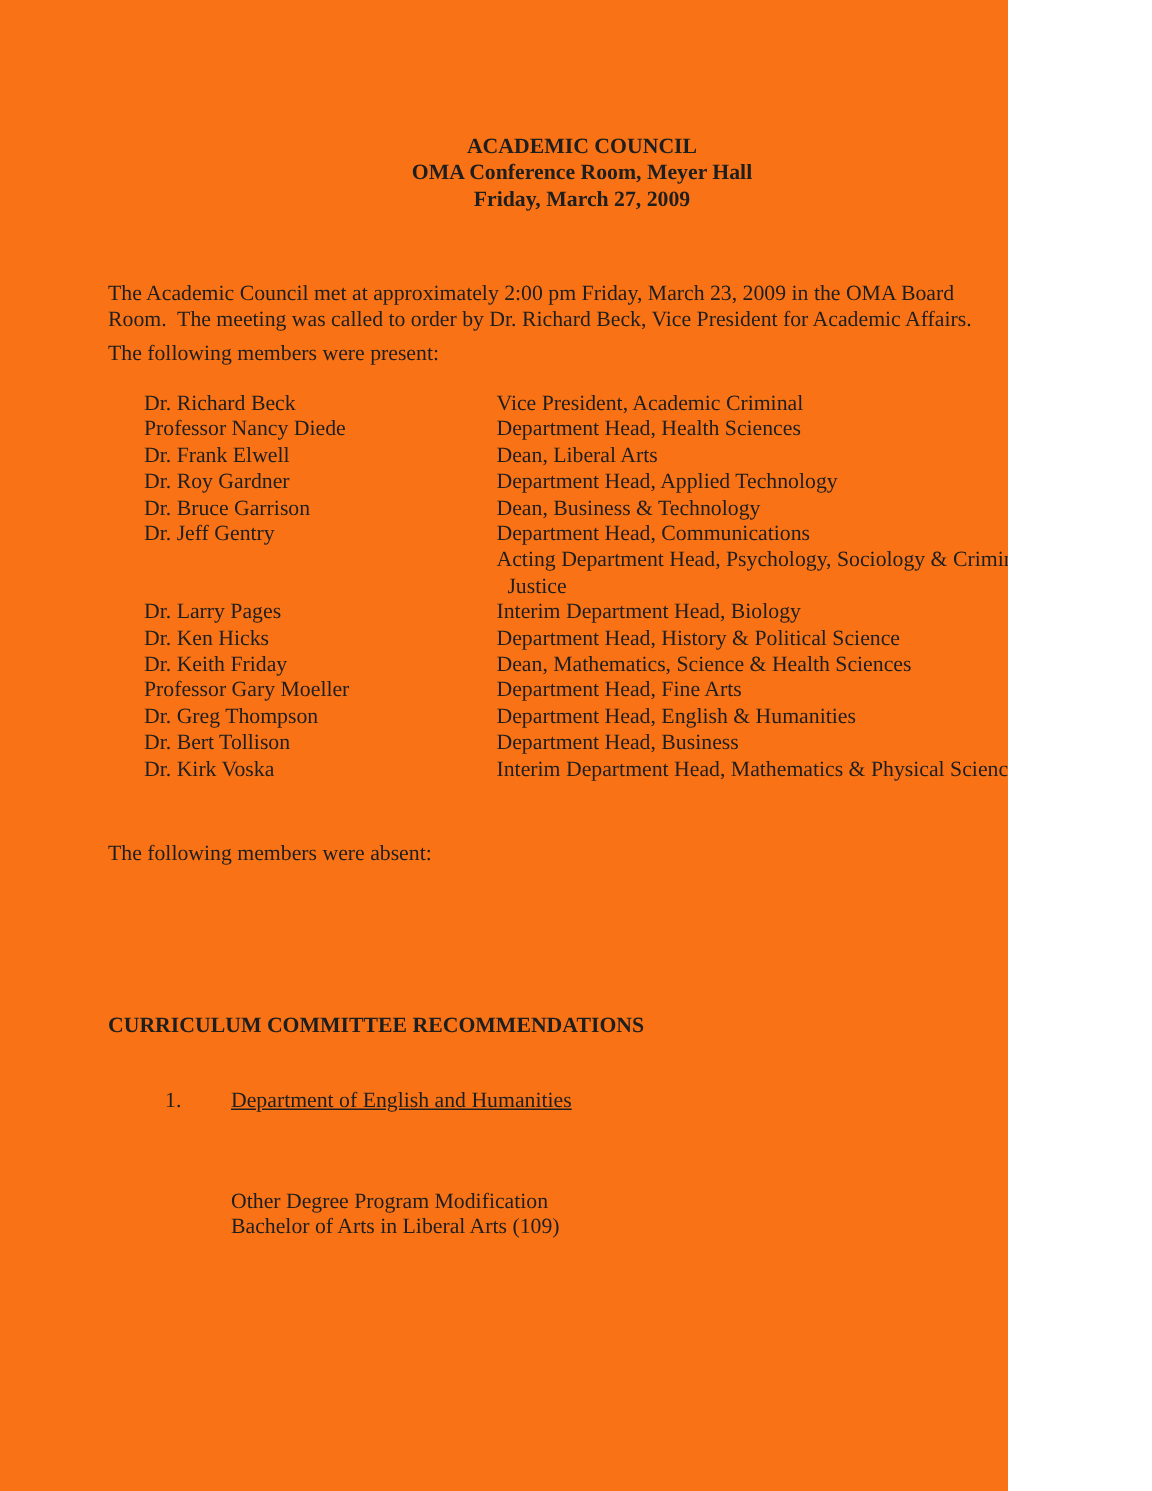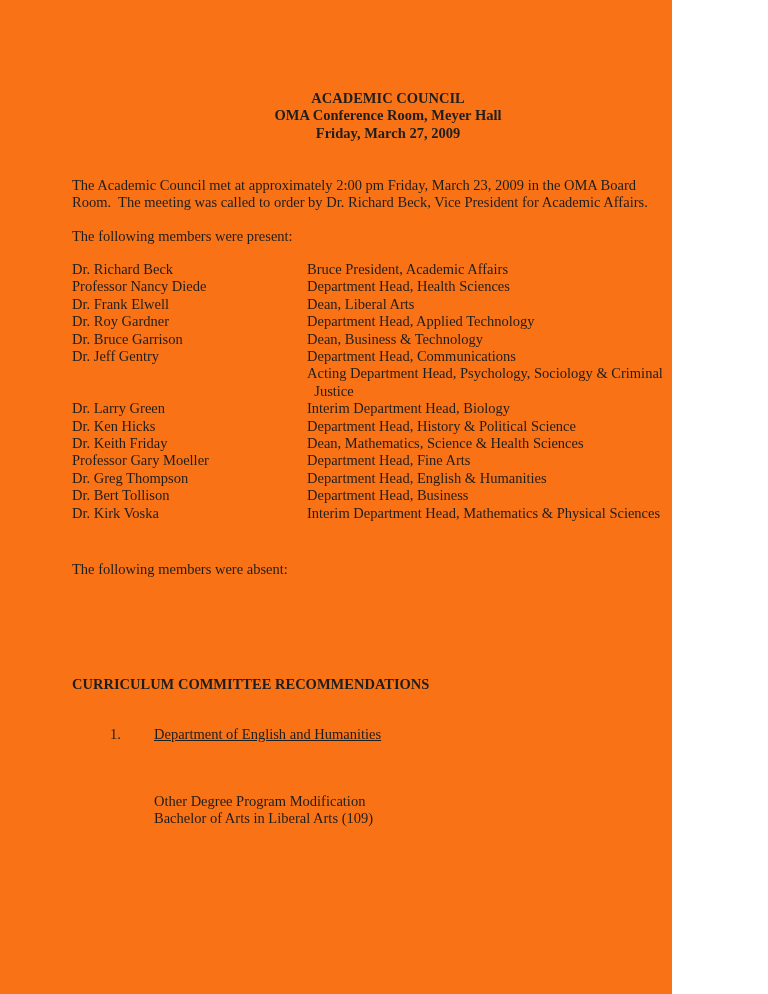--- a/index.html
+++ b/index.html
@@ -18,26 +18,26 @@
     line-height: 17.4px;
     color: #1e1e1e;
   }
   .abs { position: absolute; left: 72px; width: 632px; }
 
   .title-block {
     top: 90px;
     text-align: center;
     font-weight: bold;
   }
-  .intro { top: 177px; white-space: pre-wrap; font-family: Liberation Serif, serif; }
+  .intro { top: 188px; white-space: pre-wrap; font-family: Liberation Serif, serif; }
 
   .present-label { top: 228px; }
   .absent-label  { top: 561px; }
 
-  .member-list { display: block; }
+  .member-list { display: block; margin-left: 24px; }
   .members-present { top: 261px; }
   .members-absent  { top: 591px; }
   .member-row {
     display: grid;
     grid-template-columns: 235px auto;
   }
   .member-role { white-space: pre; }
 
   .curriculum-heading {
     top: 676px;
@@ -68,21 +68,21 @@
   </div>
 
   <div class="abs intro">The Academic Council met at approximately 2:00 pm Friday, March 23, 2009 in the OMA Board
 Room.  The meeting was called to order by Dr. Richard Beck, Vice President for Academic Affairs.</div>
 
   <div class="abs present-label">The following members were present:</div>
 
   <div class="abs member-list members-present">
     <div class="member-row">
       <div class="member-name">Dr. Richard Beck</div>
-      <div class="member-role">Bruce President, Academic Affairs</div>
+      <div class="member-role">Vice President, Academic Criminal</div>
     </div>
 
     <div class="member-row">
       <div class="member-name">Professor Nancy Diede</div>
       <div class="member-role">Department Head, Health Sciences</div>
     </div>
 
     <div class="member-row">
       <div class="member-name">Dr. Frank Elwell</div>
       <div class="member-role">Dean, Liberal Arts</div>
@@ -99,21 +99,21 @@
     </div>
 
     <div class="member-row">
       <div class="member-name">Dr. Jeff Gentry</div>
       <div class="member-role">Department Head, Communications
 Acting Department Head, Psychology, Sociology &amp; Criminal
   Justice</div>
     </div>
 
     <div class="member-row">
-      <div class="member-name">Dr. Larry Green</div>
+      <div class="member-name">Dr. Larry Pages</div>
       <div class="member-role">Interim Department Head, Biology</div>
     </div>
 
     <div class="member-row">
       <div class="member-name">Dr. Ken Hicks</div>
       <div class="member-role">Department Head, History &amp; Political Science</div>
     </div>
 
     <div class="member-row">
       <div class="member-name">Dr. Keith Friday</div>

